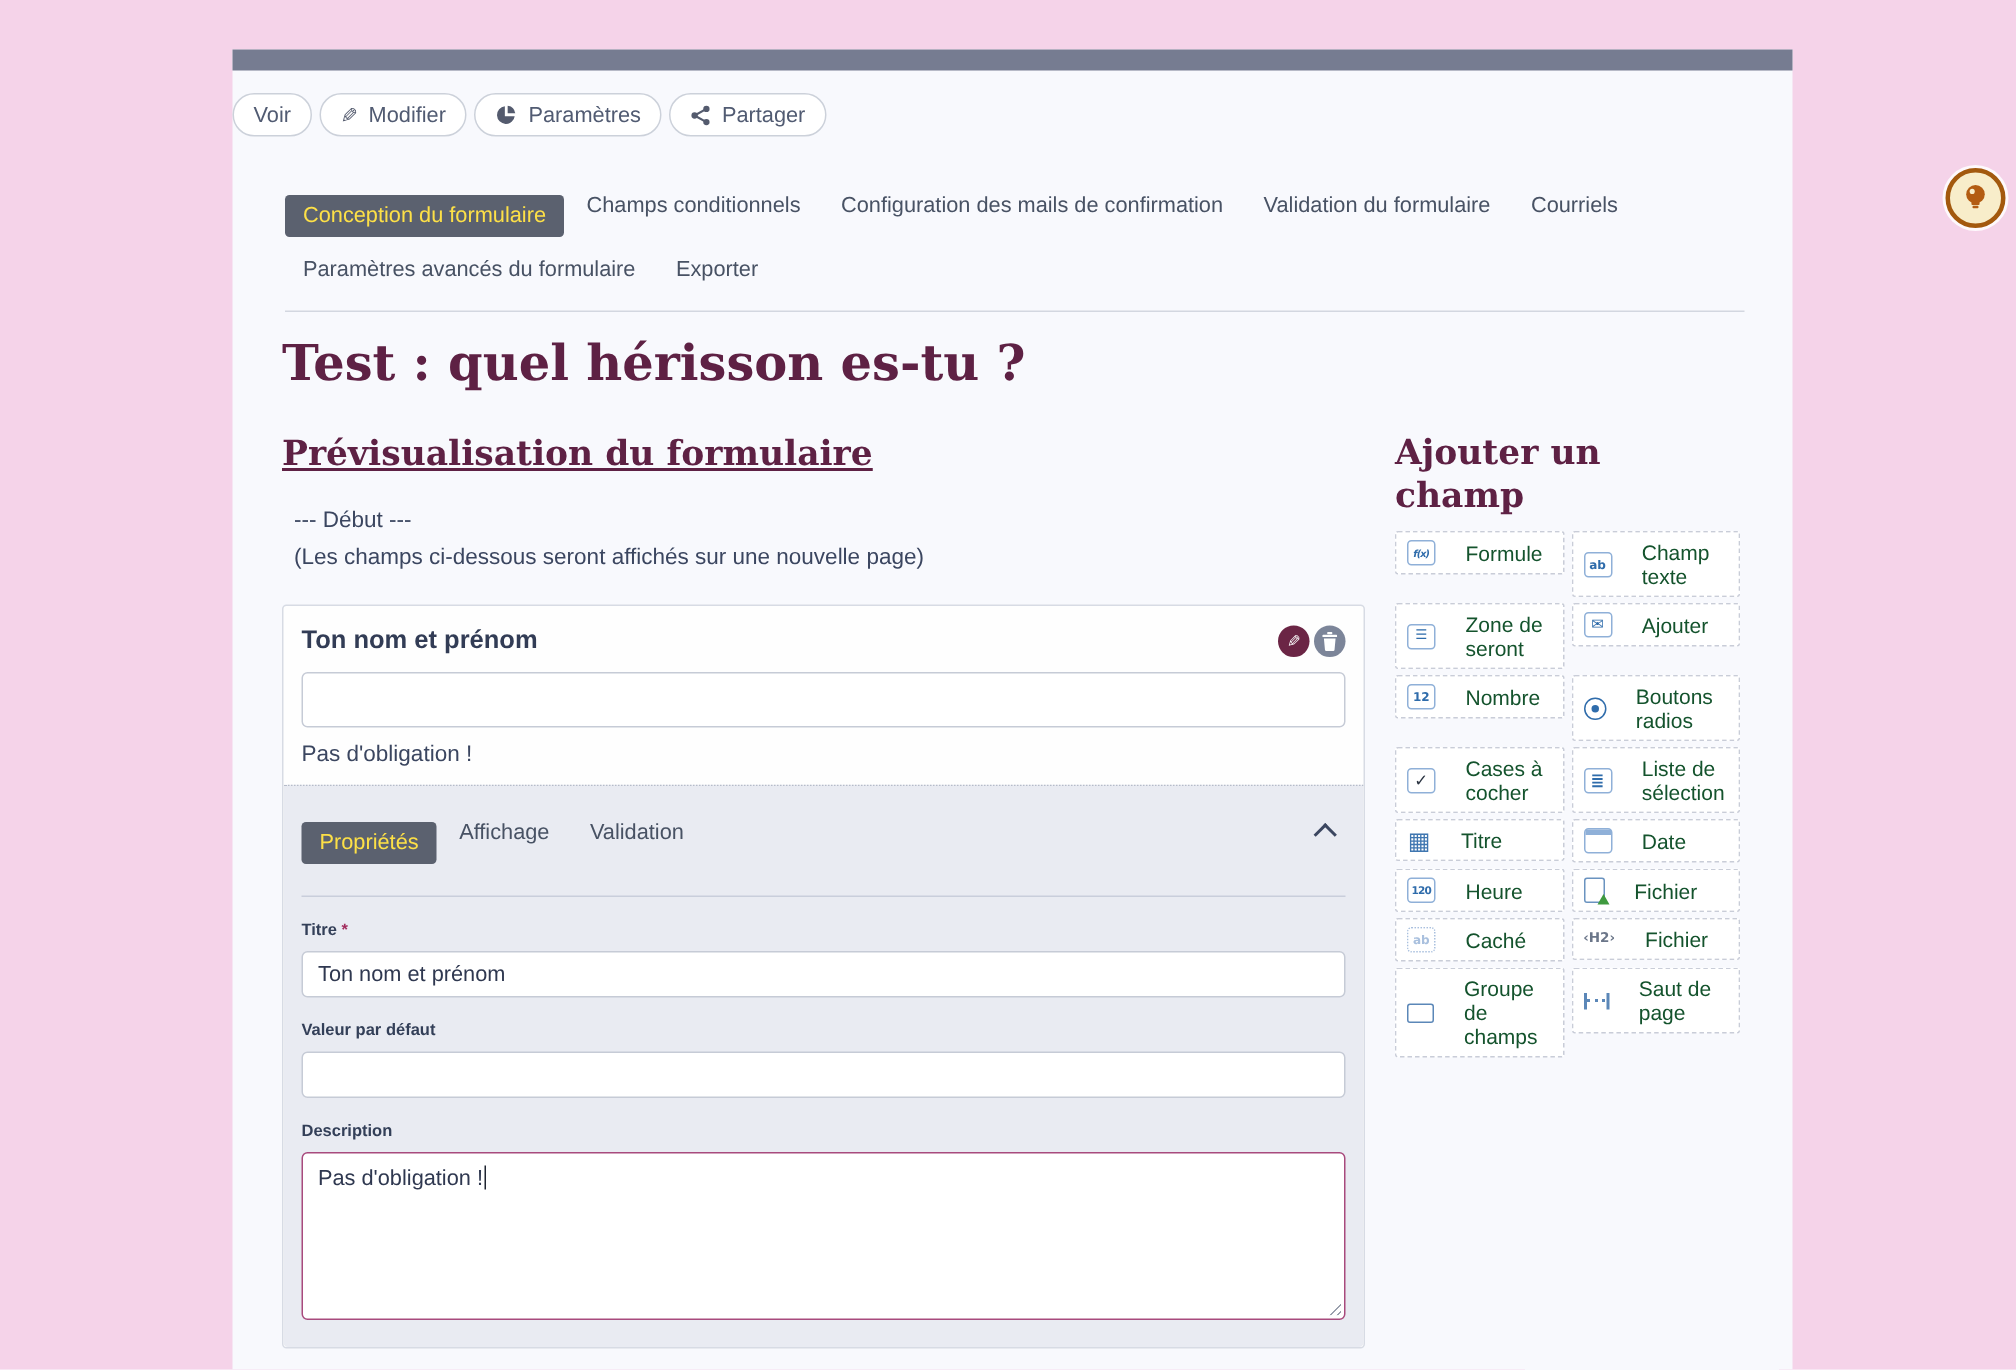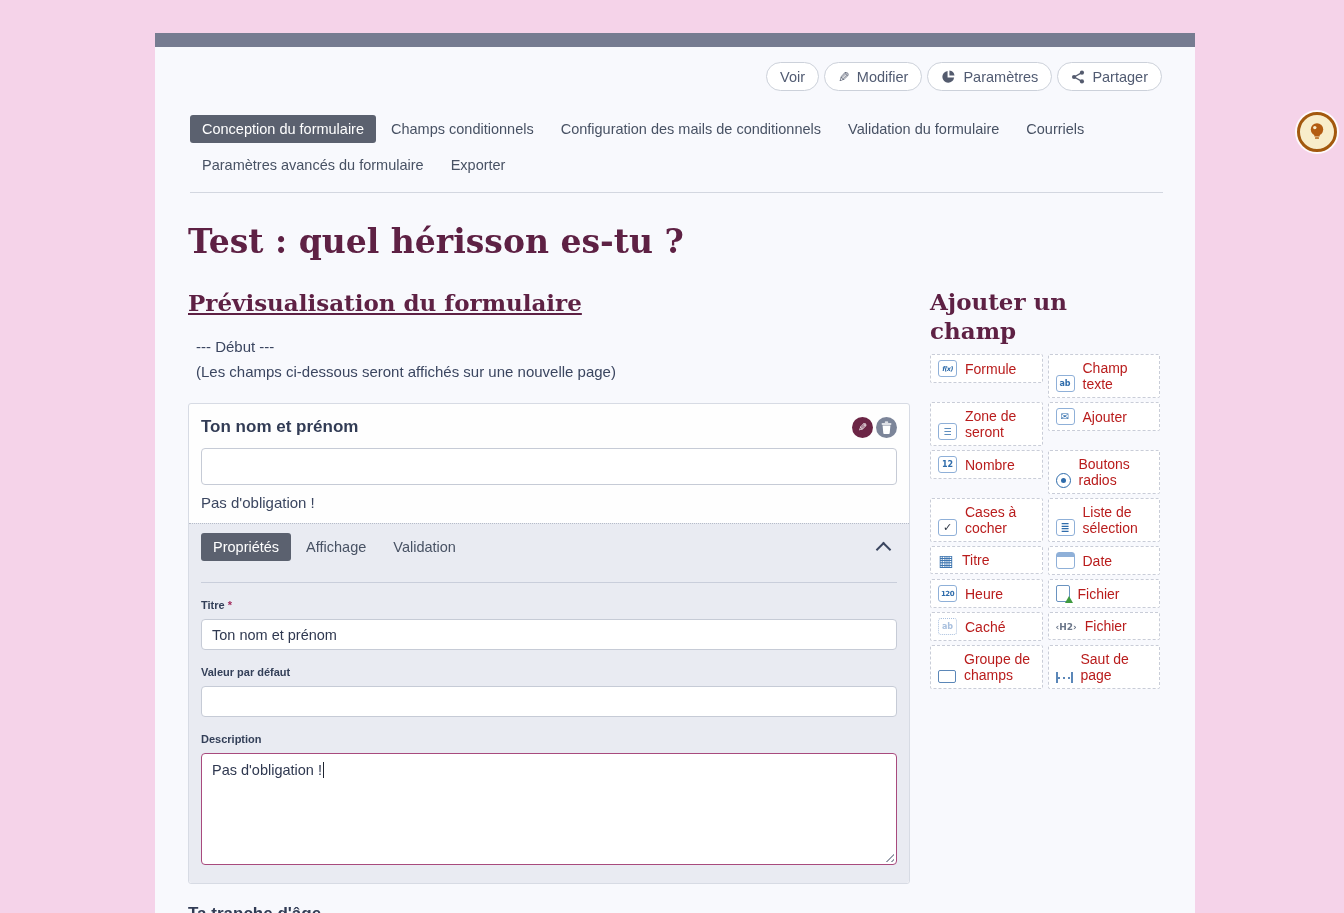--- a/index.html
+++ b/index.html
@@ -4,34 +4,34 @@
 <style>
   html,body{margin:0;padding:0;}
   body{width:1344px;height:913px;overflow:hidden;background:#f5d3e9;
        font-family:"Liberation Sans",sans-serif;color:#3b4660;position:relative;}
 
   
   .content{position:absolute;left:155px;top:33px;width:1040px;bottom:0;background:#f8f9fd;}
   .topbar{height:14px;background:#767c91;}
 
   
-  .toolbar{margin-top:15px;display:flex;justify-content:flex-end;gap:5px;padding-right:33px;}
+  .toolbar{margin-top:15px;display:flex;justify-content:flex-start;gap:5px;padding-right:33px;}
   .pill{height:29px;padding:0 13px;border:1px solid #ccd1da;border-radius:15px;background:#fff;
         color:#515b72;font-size:14.5px;display:inline-flex;align-items:center;gap:7px;
         font-family:"Liberation Sans",sans-serif;cursor:pointer;}
   .tb-ico{display:inline-flex;align-items:center;}
   .pencil-glyph::before{content:"✎";font-size:14px;color:#545b6e;display:inline-block;transform:scaleX(-1);}
 
   
   .tabs{margin:24px 32px 0 35px;border-bottom:1px solid #d3d7e0;padding-bottom:13px;}
   .tabrow{display:flex;gap:3px;margin-bottom:8px;flex-wrap:wrap;}
   .tabrow:last-child{margin-bottom:0;}
   .tab{padding:6px 12px;font-size:14.5px;color:#485264;background:none;border:none;cursor:pointer;
        font-family:"Liberation Sans",sans-serif;border-radius:3px;white-space:nowrap;}
-  .tab.active{background:#5b616f;color:#ffffff;}
+  .tab.active{background:#5b616f;color:#fde047;margin-top:15px;}
 
   
   h1,h2{font-family:"DejaVu Serif",serif;color:#5e2144;font-weight:700;}
   h1{position:absolute;left:33px;top:189px;margin:0;font-size:33px;line-height:40px;}
 
   
   .main{position:absolute;left:33px;top:255px;width:722px;}
   .main h2{margin:0 0 16px;font-size:23px;line-height:30px;text-decoration:underline;}
   .start-marker,.pb-note{font-size:15px;line-height:25px;color:#3b4660;margin-left:8px;}
 
@@ -67,21 +67,21 @@
           background:repeating-linear-gradient(135deg,transparent 0 2px,#9aa0ad 2px 3.2px);
           clip-path:polygon(100% 0,100% 100%,0 100%);cursor:nwse-resize;}
 
   .next-label{margin-top:20px;font-size:17px;font-weight:bold;color:#323c55;}
 
   
   .sidebar{position:absolute;left:775px;top:254px;width:230px;}
   .sidebar h2{margin:0 0 9px;font-size:23px;line-height:29px;width:160px;}
   .afgrid{display:grid;grid-template-columns:1fr 1fr;gap:4px 5px;align-items:start;}
   .afbtn{border:1px dashed #c9cdd8;background:#fff;border-radius:2px;padding:5px 7px;display:flex;
-         gap:8px;align-items:flex-end;font-size:14px;color:#b91c1c;cursor:pointer;text-align:left;
+         gap:20px;align-items:center;font-size:14px;color:#14532d;cursor:pointer;text-align:left;
          font-family:"Liberation Sans",sans-serif;min-height:18px;box-sizing:border-box;width:100%;}
 
   
   .ic{width:17px;height:15px;border:1px solid #8fb0d8;border-radius:3px;color:#2f6cab;background:#fff;
       display:inline-flex;align-items:center;justify-content:center;font-weight:bold;flex-shrink:0;
       font-family:"DejaVu Sans",sans-serif;}
   .i-formula::before{content:"f(x)";font-style:italic;font-size:6.5px;letter-spacing:-0.6px;}
   .i-textfield::before{content:"ab";font-size:8px;}
   .i-textarea::before{content:"☰";font-size:9px;}
   .i-email::before{content:"✉";font-size:10px;}
@@ -145,21 +145,21 @@
           </svg>
       </span>
       <span>Partager</span>
     </button>
   </div>
 
   <nav class="tabs">
     <div class="tabrow">
       <button class="tab active">Conception du formulaire</button>
       <button class="tab">Champs conditionnels</button>
-      <button class="tab">Configuration des mails de conditionnels</button>
+      <button class="tab">Configuration des mails de confirmation</button>
       <button class="tab">Validation du formulaire</button>
       <button class="tab">Courriels</button>
     </div>
     <div class="tabrow">
       <button class="tab">Paramètres avancés du formulaire</button>
       <button class="tab">Exporter</button>
     </div>
   </nav>
 
   <h1>Test : quel hérisson es-tu ?</h1>

